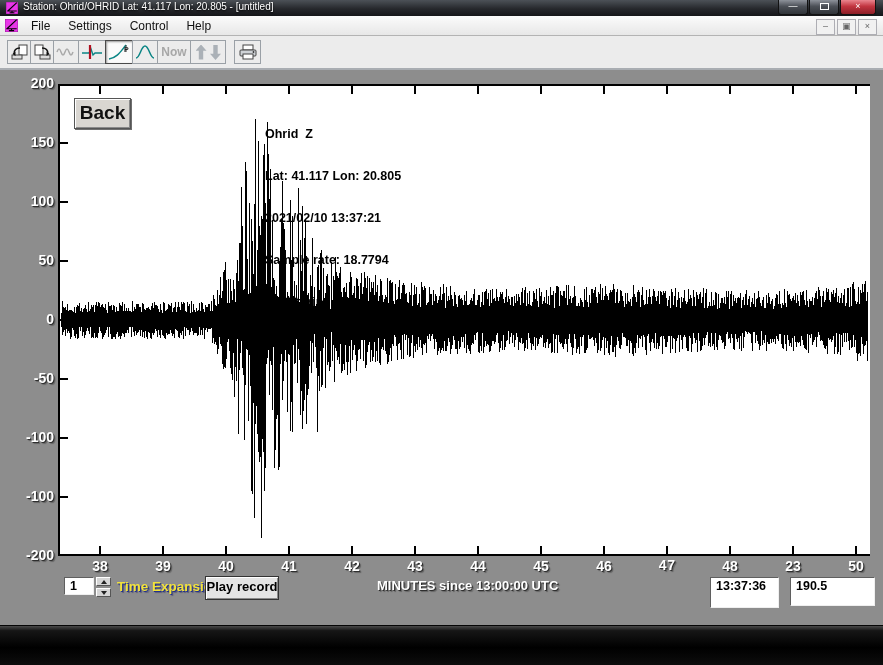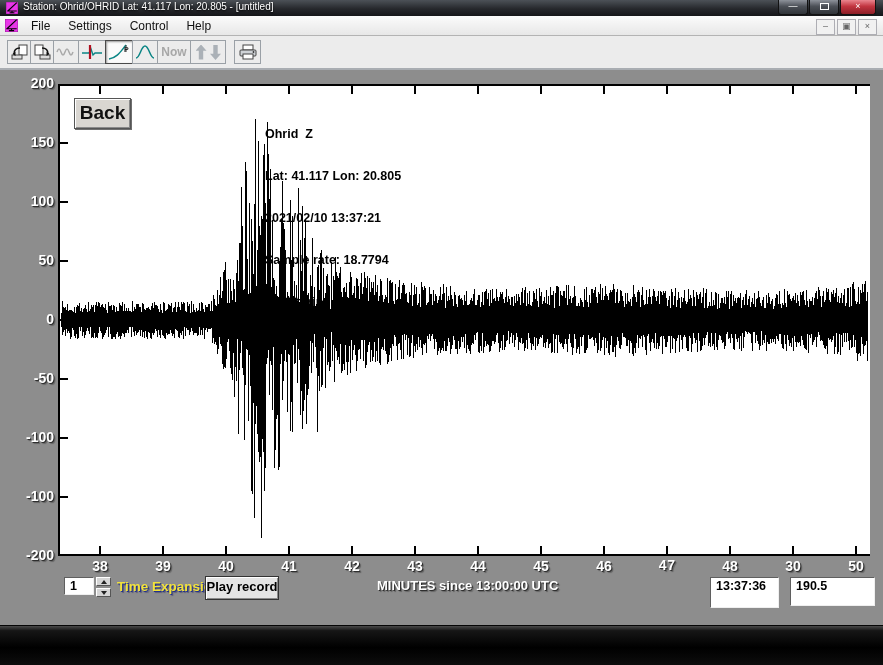--- a/index.html
+++ b/index.html
@@ -190,21 +190,21 @@
       <div class="xlab emboss" style="left: 142px;">39</div>
       <div class="xlab emboss" style="left: 205px;">40</div>
       <div class="xlab emboss" style="left: 268px;">41</div>
       <div class="xlab emboss" style="left: 331px;">42</div>
       <div class="xlab emboss" style="left: 394px;">43</div>
       <div class="xlab emboss" style="left: 457px;">44</div>
       <div class="xlab emboss" style="left: 520px;">45</div>
       <div class="xlab emboss" style="left: 583px;">46</div>
       <div class="xlab emboss" style="left: 646px; font-family: Liberation Mono, monospace;">47</div>
       <div class="xlab emboss" style="left: 709px;">48</div>
-      <div class="xlab emboss" style="left: 772px;">30</div>
+      <div class="xlab emboss" style="left: 772px;">23</div>
       <div class="xlab emboss" style="left: 835px;">50</div>
     </div>
 
   <div class="back-btn">Back</div>
 
   <div class="overlay">
     <div>Ohrid  Z</div>
     <div>Lat: 41.117 Lon: 20.805</div>
     <div>2021/02/10 13:37:21</div>
     <div>Sample rate: 18.7794</div>

